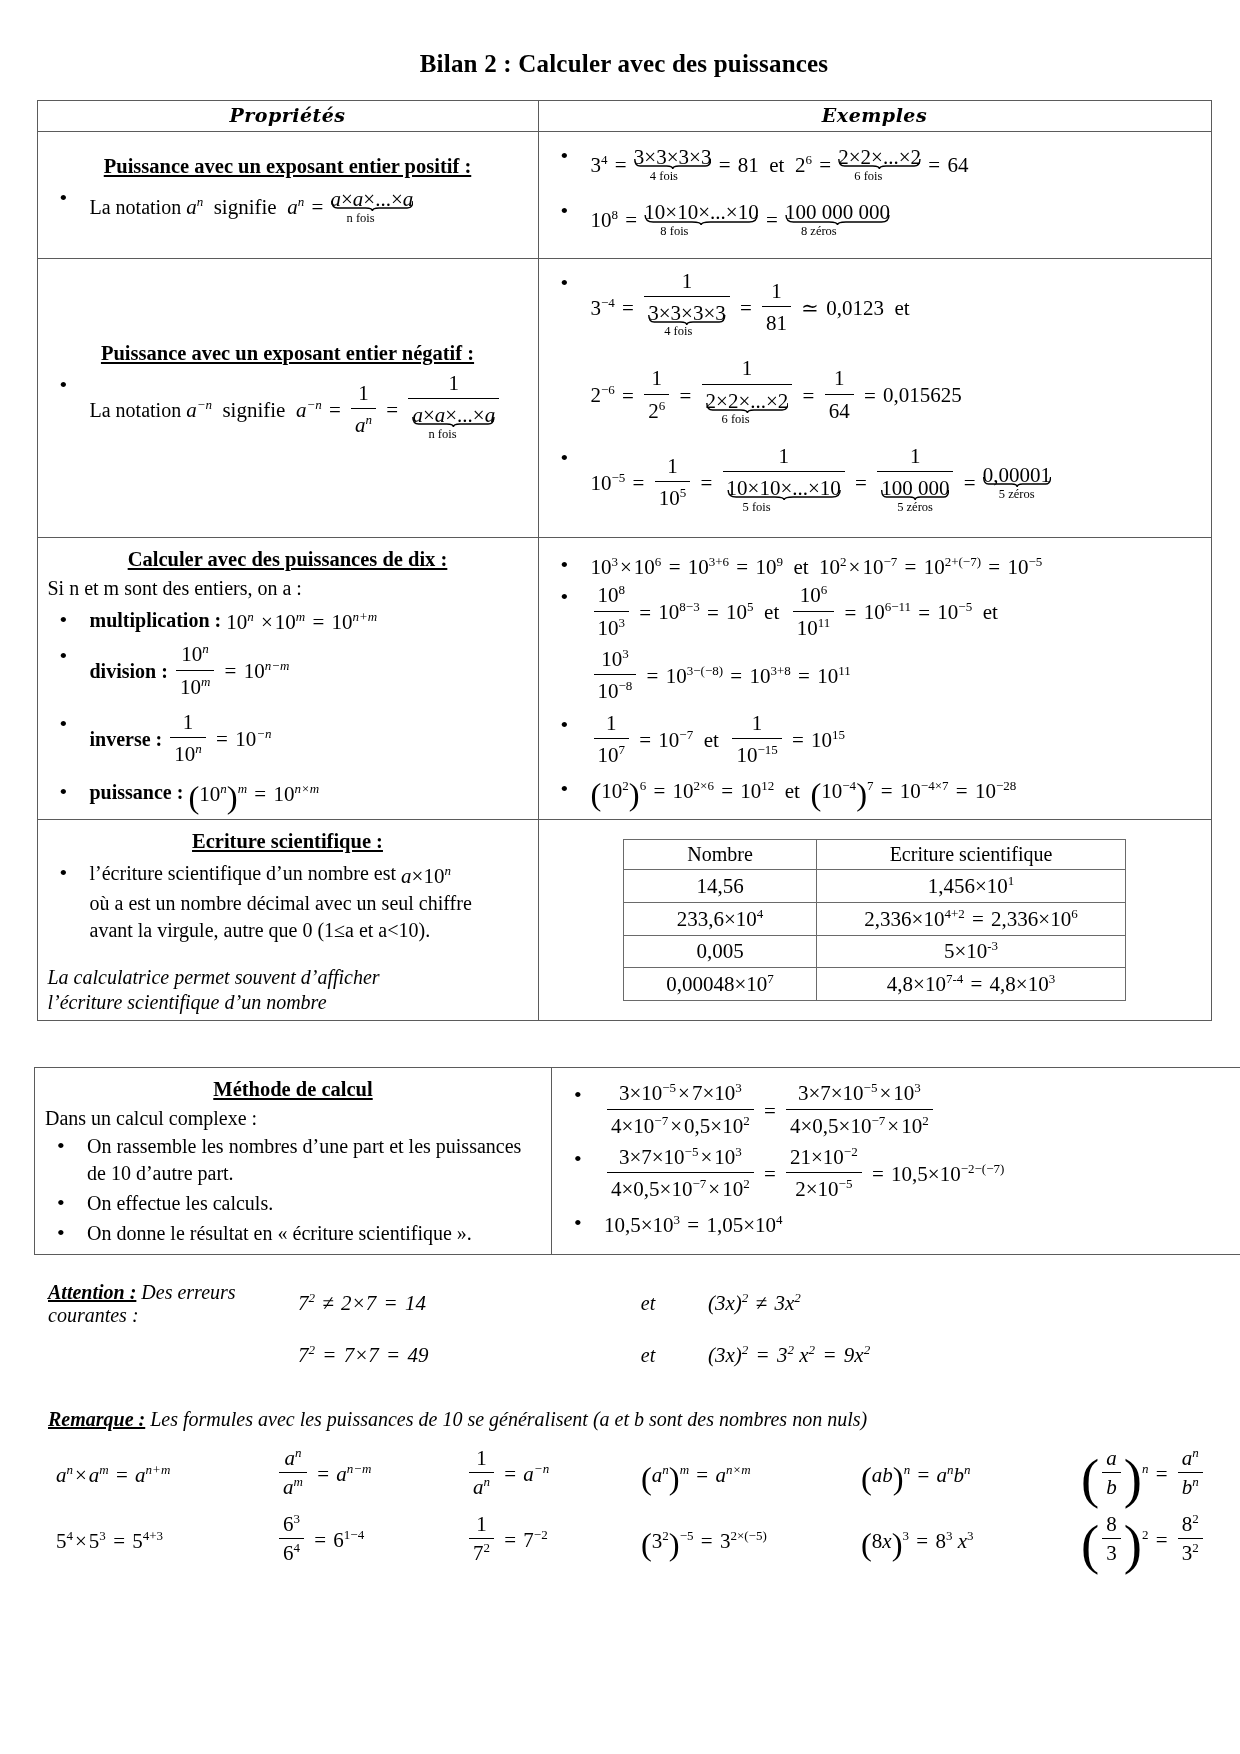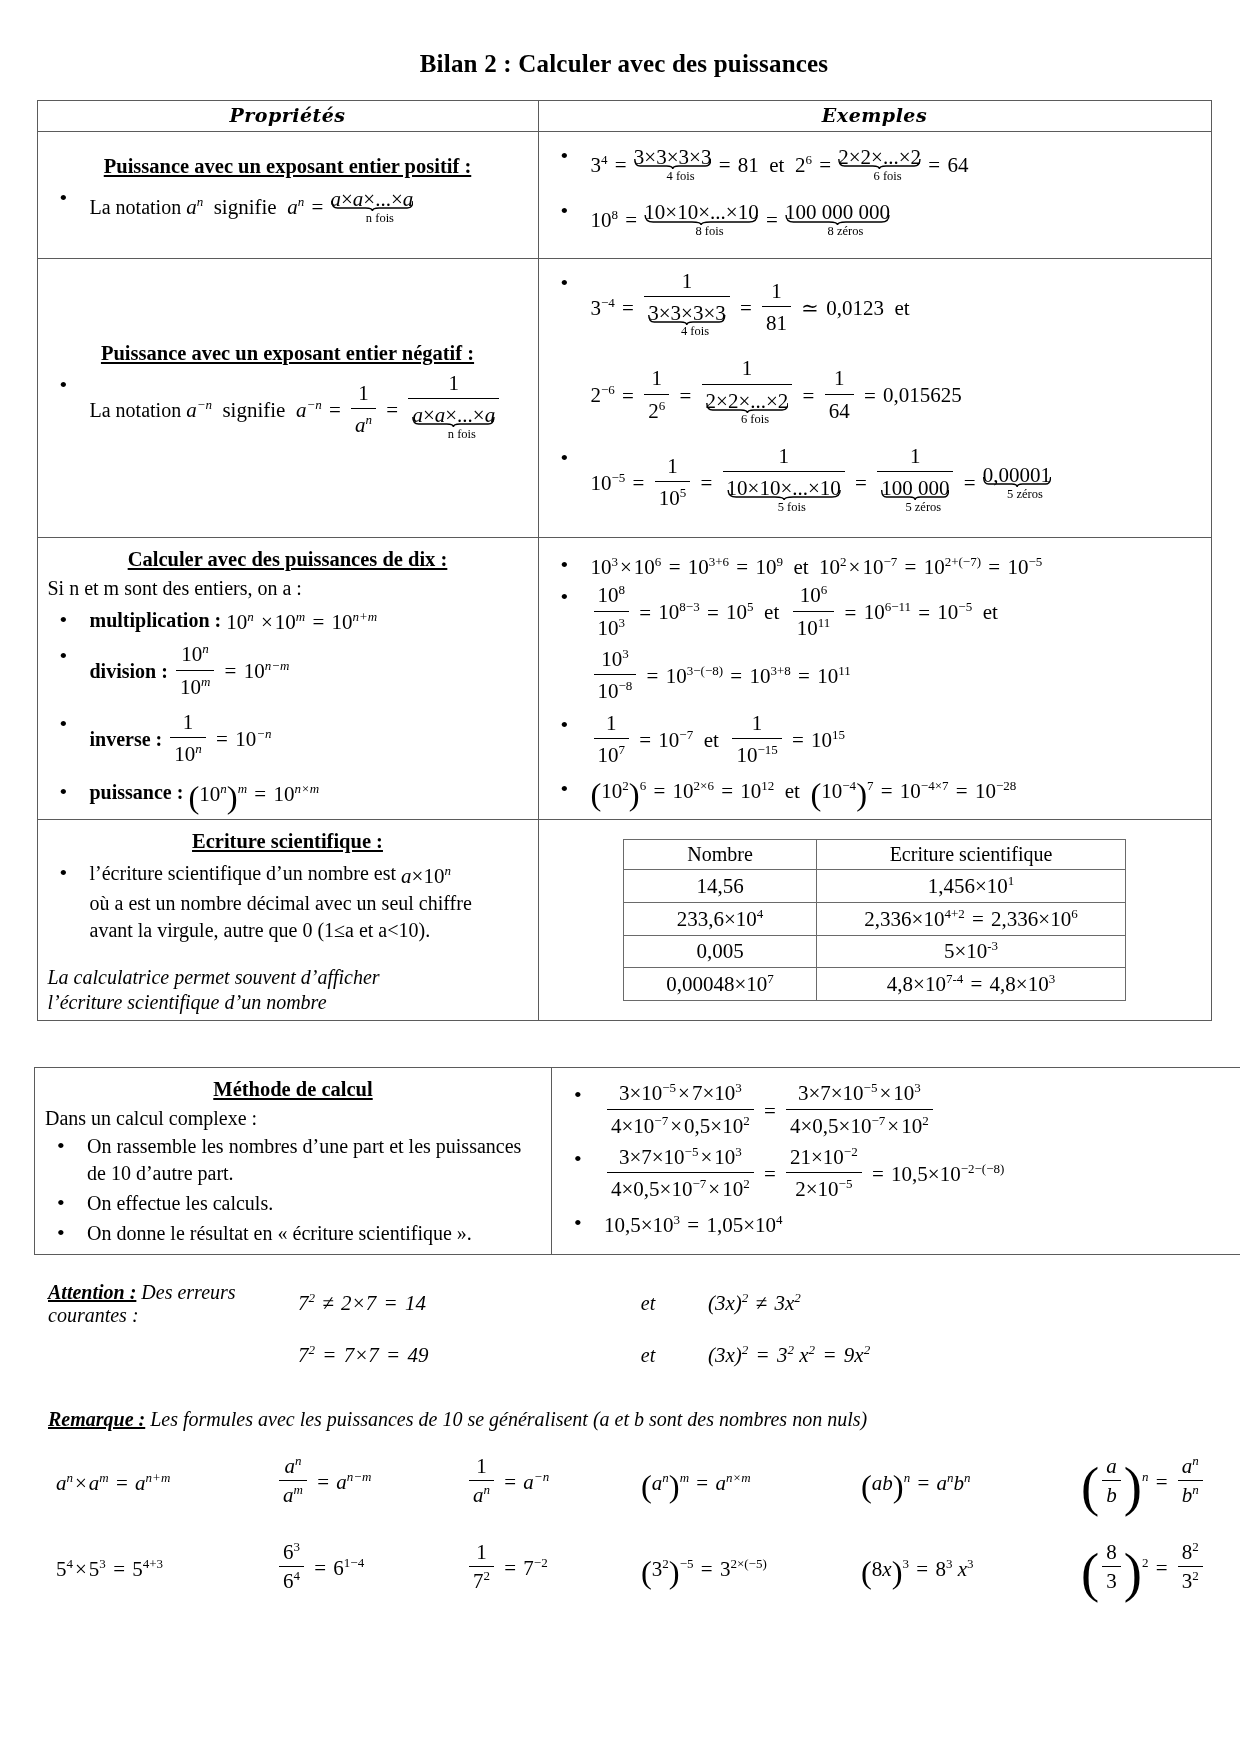--- a/index.html
+++ b/index.html
@@ -122,21 +122,21 @@
   }
   .frac > .den {
     display: block;
     padding: 2px 4px 0 4px;
   }
 
   
   .ub {
     display: inline-block;
     position: relative;
-    text-align: center;
+    text-align: left;
     vertical-align: middle;
     padding-bottom: 20px;
   }
   .ub > .ub-body { display: block; }
   .ub > .brace {
     display: block;
     position: absolute;
     left: 0; right: 0;
     top: 1.08em;
     font-size: 15px;
@@ -199,23 +199,23 @@
   .attn-grid {
     display: grid;
     grid-template-columns: 250px 290px 120px auto;
     row-gap: 16px;
     align-items: center;
     margin-top: 4px;
   }
   .formula-grid {
     display: grid;
     grid-template-columns: 220px 190px 175px 220px 220px auto;
-    row-gap: 32px;
+    row-gap: 12px;
     align-items: center;
-    margin-top: 26px;
+    margin-top: 18px;
     margin-left: 8px;
   }
 </style>
 </head>
 <body>
 
 <div class="page">
 
   <div class="doc-title">Bilan 2 : Calculer avec des puissances</div>
 
@@ -592,21 +592,21 @@
               <span class="m">
                 <span class="frac">
                   <span class="num">3×7×10<sup>−5</sup><span class="op">×</span>10<sup>3</sup></span>
                   <span class="den">4×0,5×10<sup>−7</sup><span class="op">×</span>10<sup>2</sup></span>
                 </span>
                 <span class="op">=</span>
                 <span class="frac">
                   <span class="num">21×10<sup>−2</sup></span>
                   <span class="den">2×10<sup>−5</sup></span>
                 </span>
-                <span class="op">=</span> 10,5×10<sup>−2−(−8)</sup>
+                <span class="op">=</span> 10,5×10<sup>−2−(−7)</sup>
               </span>
             </li>
             <li>
               <span class="m">
                 10,5×10<sup>3</sup> <span class="op">=</span> 1,05×10<sup>4</sup>
               </span>
             </li>
           </ul>
         </td>
       </tr>

